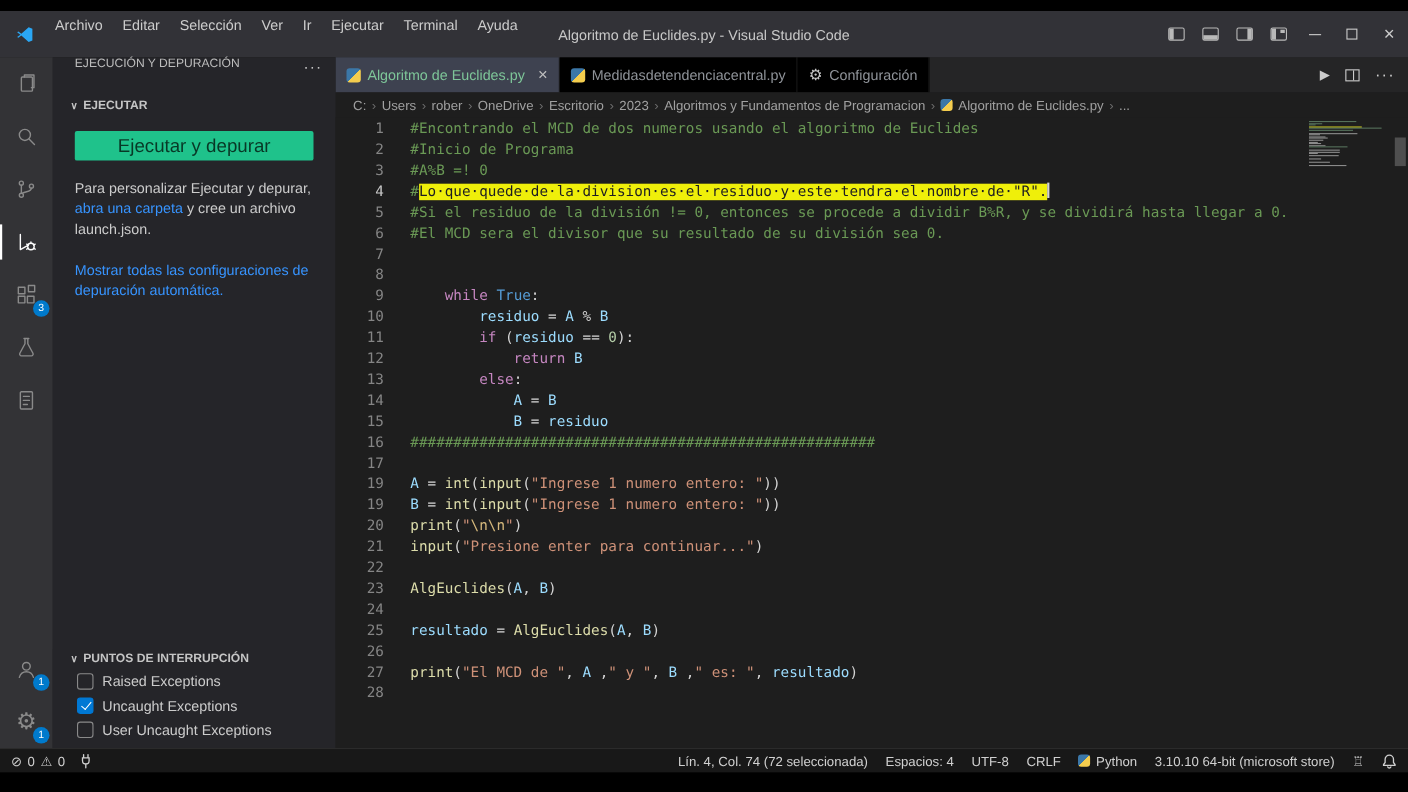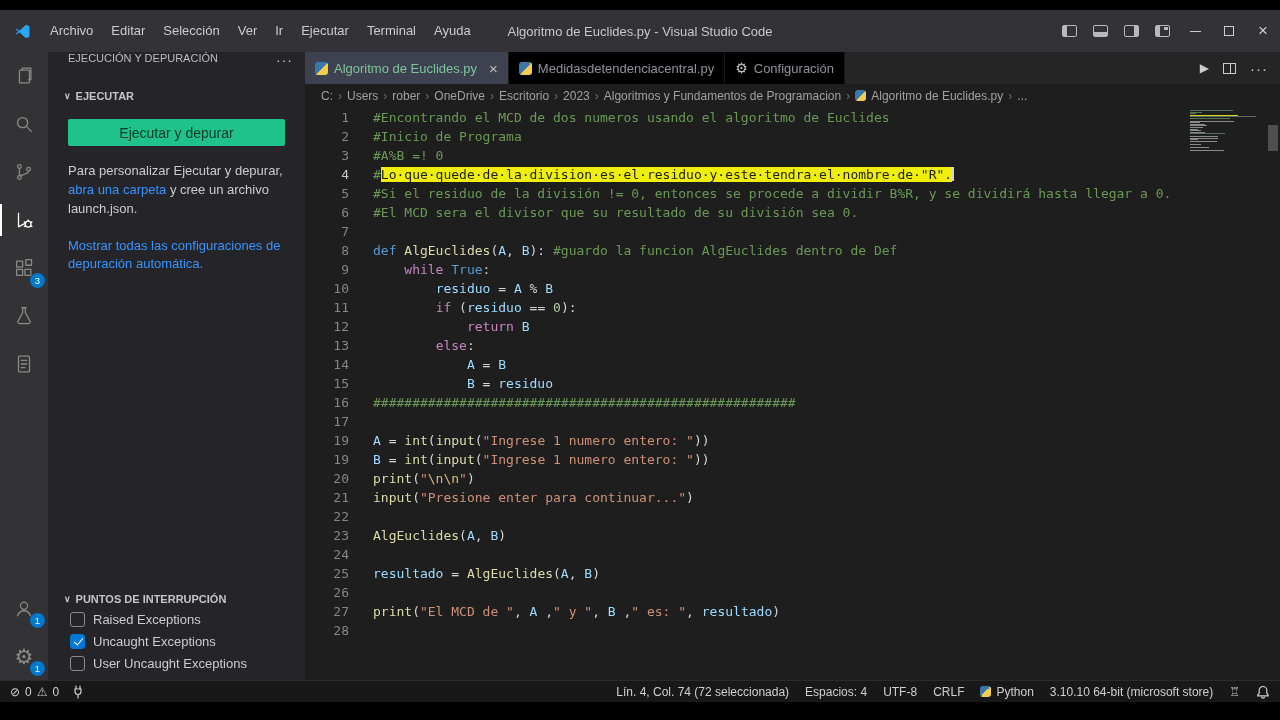--- a/index.html
+++ b/index.html
@@ -7,21 +7,21 @@
   body {
     width:1280px; height:720px; background:#000; overflow:hidden; position:relative;
     font-family:"Liberation Sans", sans-serif; -webkit-font-smoothing:antialiased;
   }
   .window { position:absolute; top:10px; left:0; width:1280px; height:692px;
     background:#1e1e1e; display:flex; flex-direction:column; }
 
   
   .titlebar { height:42px; background:#323237; display:flex; align-items:center; position:relative; flex:none; }
   .vscode-logo { margin:0 10px 0 14px; display:flex; }
-  .menubar { display:flex; height:100%; align-items:center; }
+  .menubar { display:flex; height:100%; }
   .menu-item { padding:0 9px; font-size:13px; color:#cccccc; height:26px; line-height:26px; border-radius:4px; cursor:default; }
   .win-title { position:absolute; left:50%; transform:translateX(-50%); font-size:13px; color:#c8c8c8; white-space:nowrap; }
   .win-controls { margin-left:auto; display:flex; align-items:center; height:100%; }
   .layout-ic { width:15px; height:12px; border:1px solid #b9b9b9; border-radius:2px; position:relative; margin:0 8px; display:inline-block; }
   .li-left::before  { content:""; position:absolute; left:0; top:0; bottom:0; width:4px; background:#b9b9b9; }
   .li-bottom::before{ content:""; position:absolute; left:0; right:0; bottom:0; height:4px; background:#b9b9b9; }
   .li-right::before { content:""; position:absolute; right:0; top:0; bottom:0; width:4px; background:#b9b9b9; }
   .li-grid::before  { content:""; position:absolute; left:0; top:0; bottom:0; width:4px; background:#b9b9b9; }
   .li-grid::after   { content:""; position:absolute; right:1px; top:1px; width:4px; height:3px; background:#b9b9b9; }
   .wc { width:34px; height:100%; display:flex; align-items:center; justify-content:center; color:#cccccc; }
@@ -43,21 +43,21 @@
     border-radius:9px; background:#007acc; color:#fff; font-size:9.5px; display:flex; align-items:center; justify-content:center; }
   .ab-spacer { margin-top:auto; }
 
   
   .sidebar { width:257px; background:#252529; flex:none; position:relative; color:#cccccc; }
   .sb-head { height:35px; display:flex; align-items:flex-start; padding:0 12px 0 20px; font-size:11px; color:#bcbcbc; }
   .sb-head .more { margin-left:auto; font-size:14px; letter-spacing:1px; color:#c5c5c5; cursor:pointer; }
   .sec { display:flex; align-items:center; gap:5px; font-weight:bold; font-size:11px; color:#c5c5c5; padding:3px 0 3px 16px; cursor:pointer; }
   .chev { font-size:9px; color:#c5c5c5; }
   .run-btn { display:block; width:217px; margin:14px 20px 0 20px; height:27px; border:none; border-radius:2px;
-    background:#1fc28b; color:#083826; font-size:14px; font-family:"Liberation Sans",sans-serif; cursor:pointer; }
+    background:#1fc28b; color:#083826; font-size:17px; font-family:"Liberation Sans",sans-serif; cursor:pointer; }
   .sb-text { margin:16px 20px 0 20px; font-size:13px; line-height:1.45; color:#cccccc; }
   .sb-text.links { margin-top:18px; }
   .link { color:#3794ff; text-decoration:none; cursor:pointer; }
   .bp-panel { position:absolute; bottom:0; left:0; right:0; padding-bottom:6px; background:#252529; }
   .bp-row { display:flex; align-items:center; gap:8px; height:22px; padding-left:22px; font-size:13px; color:#cccccc; cursor:pointer; }
   .cb { width:15px; height:15px; border:1px solid #8a8a8a; border-radius:3px; background:transparent; position:relative; flex:none; }
   .cb.on { background:#0078d4; border-color:#0078d4; }
   .cb.on::after { content:""; position:absolute; left:4.5px; top:1.5px; width:4px; height:8px;
     border:solid #fff; border-width:0 1.5px 1.5px 0; transform:rotate(40deg); }
 
@@ -315,21 +315,20 @@
             <div class="cl">
               <span class="ln">6</span>
               <span class="ct"><span class="tk-c">#El MCD sera el divisor que su resultado de su división sea 0.</span></span>
             </div>
             <div class="cl">
               <span class="ln">7</span>
               <span class="ct"></span>
             </div>
             <div class="cl">
               <span class="ln">8</span>
-              <span class="ct"><span class="tk-k">def </span><span class="tk-f">AlgEuclides</span><span class="tk-t">(</span><span class="tk-v">A</span><span class="tk-t">, </span><span class="tk-v">B</span><span class="tk-t">): </span><span class="tk-c">#guardo la funcion AlgEuclides dentro de Def</span></span>
             </div>
             <div class="cl">
               <span class="ln">9</span>
               <span class="ct"><span class="tk-t">    </span><span class="tk-p">while</span><span class="tk-t"> </span><span class="tk-k">True</span><span class="tk-t">:</span></span>
             </div>
             <div class="cl">
               <span class="ln">10</span>
               <span class="ct"><span class="tk-t">        </span><span class="tk-v">residuo</span><span class="tk-t"> </span><span class="tk-o">=</span><span class="tk-t"> </span><span class="tk-v">A</span><span class="tk-t"> </span><span class="tk-o">%</span><span class="tk-t"> </span><span class="tk-v">B</span></span>
             </div>
             <div class="cl">

